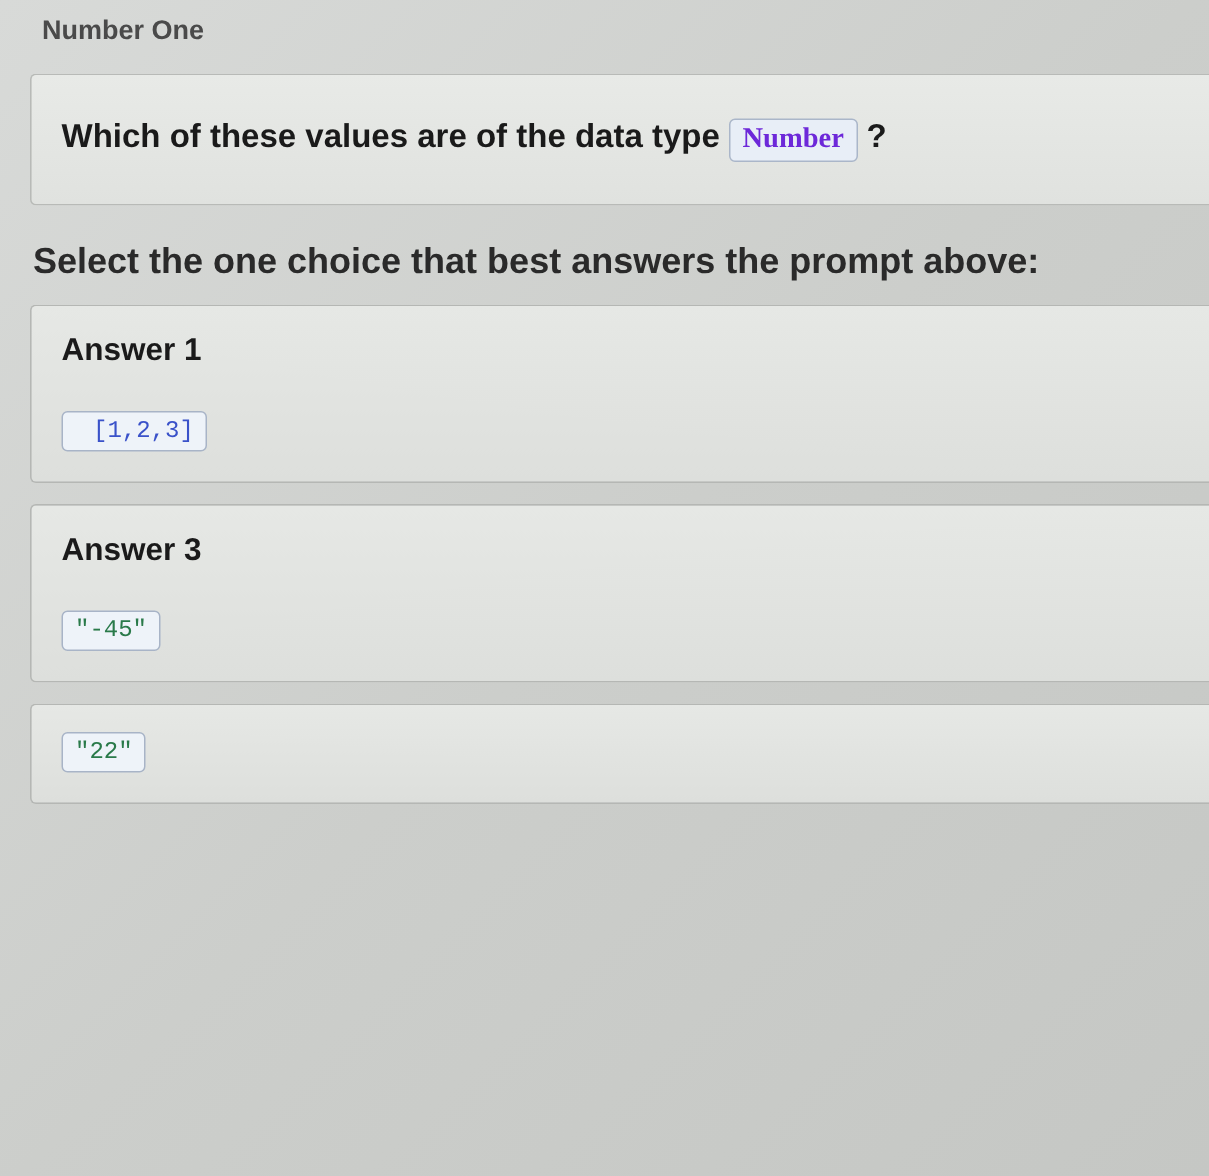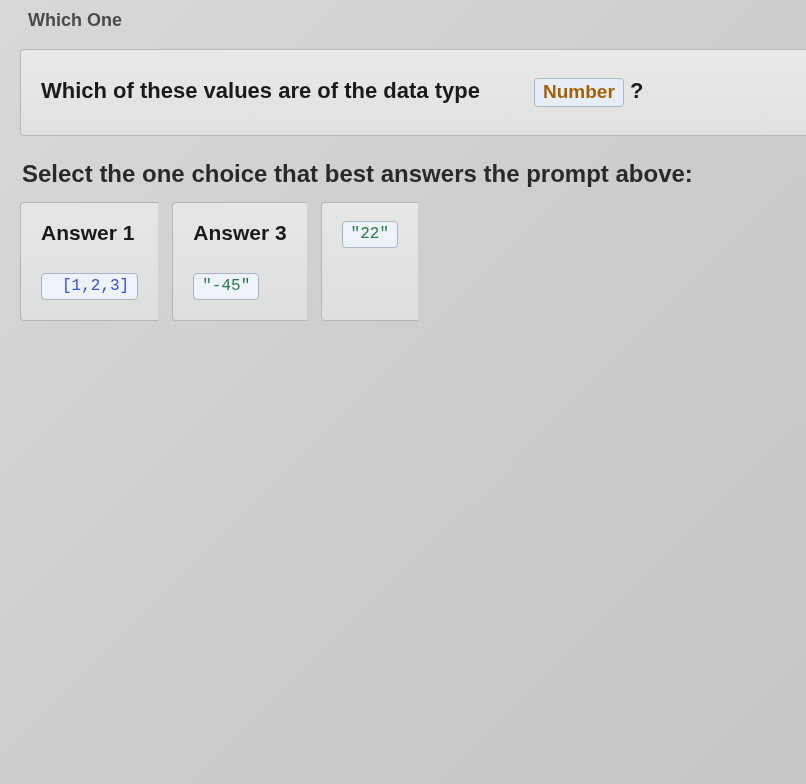--- a/index.html
+++ b/index.html
@@ -43,38 +43,37 @@
     }
     .question-post {
       display: inline;
     }
     .code-pill {
       display: inline-block;
       background: #e8eef7;
       border: 1px solid #aab6c9;
       border-radius: 4px;
       padding: 2px 8px;
-      font-family: Liberation Sans, sans-serif;
-      color: #a16207;
+      font-family: Liberation Serif, serif;
+      color: #6d28d9;
       font-size: 19px;
       font-weight: 600;
       vertical-align: baseline;
       line-height: 1.2;
-      margin-left: 48px;
     }
     .instruction {
       font-size: 24px;
       font-weight: 700;
       color: #2a2a2a;
       margin-bottom: 14px;
       margin-left: 2px;
     }
     .answer-list {
       display: flex;
-      flex-direction: row;
+      flex-direction: column;
       gap: 14px;
     }
     .answer-box {
       background: linear-gradient(180deg, #e6e8e5 0%, #dddfdc 100%);
       border: 1px solid #b5b7b4;
       border-radius: 4px;
       padding: 18px 20px 20px 20px;
       border-right: none;
       border-top-right-radius: 0;
       border-bottom-right-radius: 0;
@@ -101,21 +100,21 @@
       color: #3a52c9;
       padding-left: 20px;
     }
     .value-pill.green {
       color: #2a7a4a;
     }
   </style>
 </head>
 <body>
 
-<div class="header-label">Which One</div>
+<div class="header-label">Number One</div>
 
 <div class="question-box">
   <div class="question-text">
     <span class="question-pre">Which of these values are of the data type </span><span class="code-pill">Number</span><span class="question-post"> ?</span>
   </div>
 </div>
 
 <div class="instruction">Select the one choice that best answers the prompt above:</div>
 
 <div class="answer-list">

